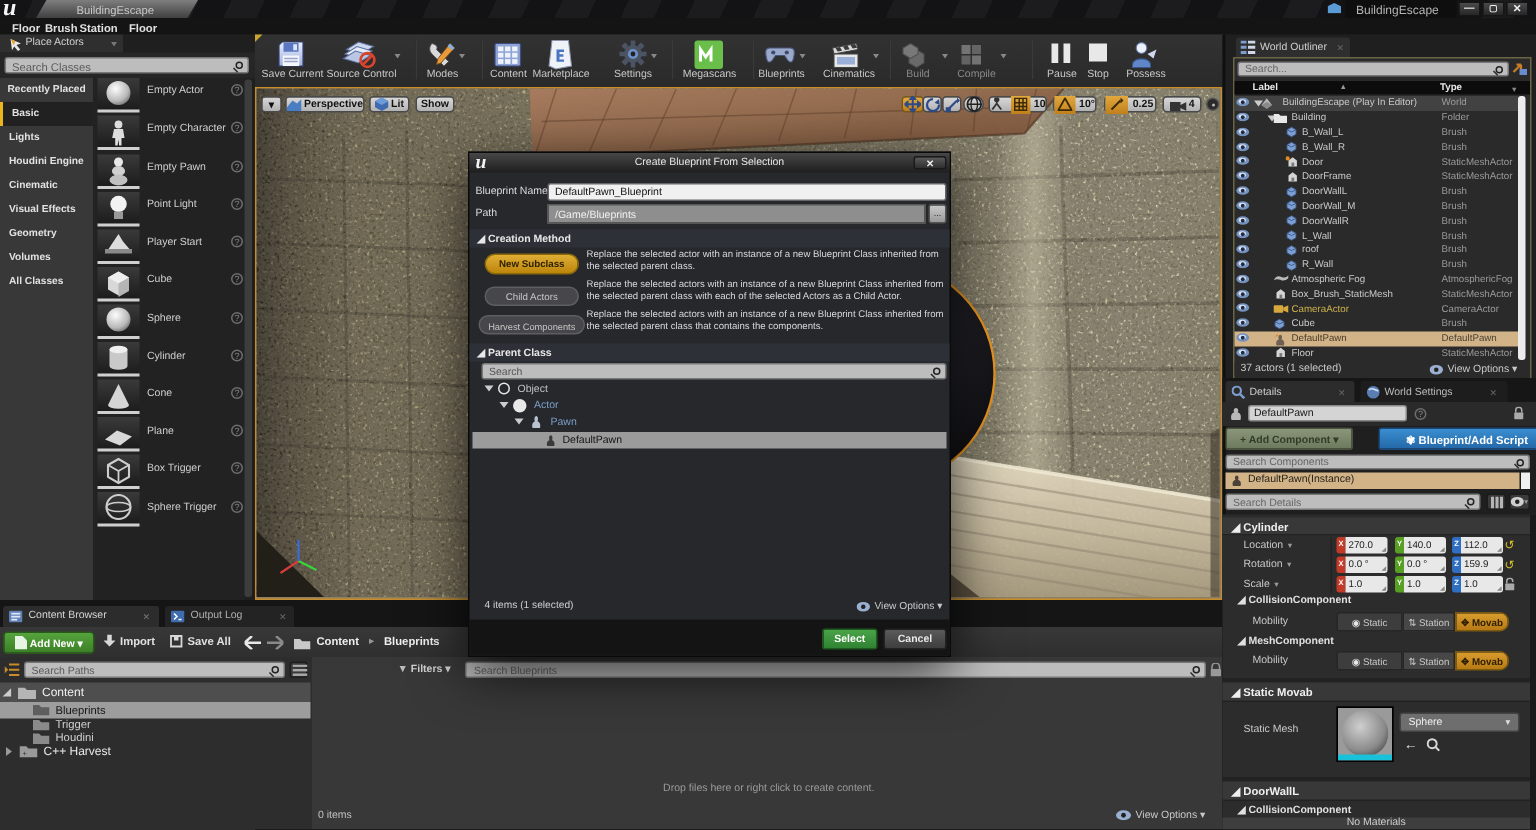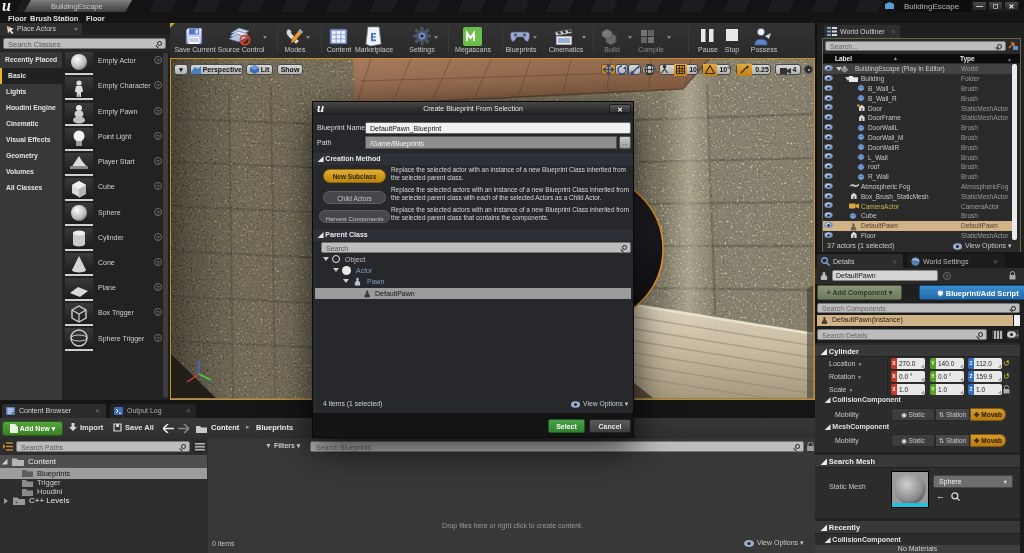--- a/index.html
+++ b/index.html
@@ -599,21 +599,21 @@
         </svg>
       </div>
 <div class="abs" style="left:37px;top:87px;color:#d0d0d0;font-size:7.5px">Houdini</div>
 <div class="abs" style="left:4px;top:98px;width:0;height:0;border-left:4px solid #999;border-top:3px solid transparent;border-bottom:3px solid transparent"></div>
 <div class="abs" style="left:13px;top:96px">
         <svg width="12" height="9">
           <path d="M0 1.5 H4.5 L6 3 H12 V9 H0 Z" fill="#9a9a9a"></path>
           <text x="2" y="8" font-size="5" fill="#333" font-family="Liberation Sans">+</text>
         </svg>
       </div>
-<div class="abs" style="left:29px;top:96px;color:#e8e8e8;font-size:8px">C++ Levels</div>
+<div class="abs" style="left:29px;top:96px;color:#e8e8e8;font-size:8px">C++ Harvest</div>
 
 <div class="abs" style="left:208px;top:38px;width:609px;height:115px;background:#383838"></div>
 <div class="abs" style="left:265px;top:42px;color:#d0d0d0;font-size:7px;font-weight:bold"><span style="color:#bbb">▼</span> Filters ▾</div>
 <div class="abs sbox" style="left:310px;top:41px;width:494px;height:11px;font-size:7px;padding:1.5px 0 0 5px;color:#666">Search Blueprints<span class="mag" style="top:2px"></span></div>
 <div class="abs" style="left:807px;top:42px;width:7px;height:9px">
         <svg width="7" height="9">
           <path d="M1 4 V2.5 A2.5 2.5 0 0 1 6 2.5 V4" fill="none" stroke="#999" stroke-width="1"></path>
           <rect x="0" y="4" width="7" height="5" rx="0.5" fill="#999"></rect>
         </svg>
       </div>
@@ -1056,21 +1056,21 @@
       </div>
 <div class="abs" style="left:10px;top:400px;color:#e0e0e0;font-size:7px;font-weight:bold">◢ MeshComponent</div>
 <div id="mob2">
         <div class="abs" style="left:20px;top:414px;color:#c8c8c8;font-size:7px">Mobility</div>
         <div class="abs" style="left:76px;top:411px;width:44px;height:13px;background:#3d3d3d;border:1px solid #262626;border-radius:2px 0 0 2px;color:#c8c8c8;font-size:6.5px;text-align:center;padding-top:2px"><span style="color:#e8e8e8">◉</span> Static</div>
         <div class="abs" style="left:120px;top:411px;width:35px;height:13px;background:#474747;border:1px solid #262626;color:#c8c8c8;font-size:6.5px;text-align:center;padding-top:2px">⇅ Station</div>
         <div class="abs" style="left:155px;top:411px;width:36px;height:13px;background:linear-gradient(#d89c2e,#b87a14);border:1px solid #7a5a10;border-radius:0 6px 6px 0;color:#2e2000;font-size:6.5px;font-weight:bold;text-align:center;padding-top:2px">✥ Movab</div>
       </div>
 <div class="abs" style="left:0;top:429px;width:205px;height:3px;background:#222"></div>
 <div class="abs" style="left:0;top:432px;width:205px;height:13px;background:#383838;border-bottom:1px solid #222"></div>
-<div class="abs" style="left:6px;top:434px;color:#efefef;font-size:7.5px;font-weight:bold">◢ Search Mesh</div>
+<div class="abs" style="left:6px;top:434px;color:#efefef;font-size:7.5px;font-weight:bold">◢ Static Movab</div>
 
 <div class="abs" style="left:14px;top:460px;color:#c8c8c8;font-size:7px">Static Mesh</div>
 <div class="abs" style="left:76px;top:448px;width:38px;height:37px;background:#111;border:1px solid #000">
 <svg width="36" height="35">
           <defs>
             <radialGradient id="smsph" cx="0.4" cy="0.35" r="0.75">
               <stop offset="0" stop-color="#cfcfcf"></stop>
               <stop offset="0.7" stop-color="#8a8a8a"></stop>
               <stop offset="1" stop-color="#4a4a4a"></stop>
             </radialGradient>
@@ -1084,21 +1084,21 @@
 <div class="abs" style="left:121px;top:468px;color:#e8e8e8;font-size:9px;font-weight:bold">←</div>
 <div class="abs" style="left:136px;top:469px">
         <svg width="9" height="9">
           <circle cx="3.8" cy="3.8" r="3" fill="none" stroke="#d8d8d8" stroke-width="1.3"></circle>
           <line x1="6" y1="6" x2="8.5" y2="8.5" stroke="#d8d8d8" stroke-width="1.3"></line>
         </svg>
       </div>
 
 <div class="abs" style="left:0;top:495px;width:205px;height:3px;background:#222"></div>
 <div class="abs" style="left:0;top:498px;width:205px;height:13px;background:#383838;border-bottom:1px solid #222"></div>
-<div class="abs" style="left:6px;top:500px;color:#efefef;font-size:7.5px;font-weight:bold">◢ Recently</div>
+<div class="abs" style="left:6px;top:500px;color:#efefef;font-size:7.5px;font-weight:bold">◢ DoorWallL</div>
 <div class="abs" style="left:10px;top:513px;color:#e0e0e0;font-size:7px;font-weight:bold">◢ CollisionComponent</div>
 <div class="abs" style="left:0;top:522px;width:205px;height:8px;background:#3e3e3e;color:#cfcfcf;font-size:7px;text-align:center">No Materials</div>
 
 <div class="abs" style="left:205px;top:320px;width:4px;height:233px;background:#1a1a1a"></div>
 </div>
 
 <div id="dialog" class="abs" style="left:312px;top:101px;width:322px;height:337px;background:#26282c;border:1px solid #0a0a0a;box-shadow:0 10px 34px rgba(0,0,0,0.75)">
 
 <div class="abs" style="left:0;top:0;width:320px;height:13px;background:linear-gradient(#474747,#1e1e1e)"></div>
 <div class="abs" style="left:4px;top:-2px;width:14px;height:14px;color:#f5f5f5;font-family:'Liberation Serif',serif;font-size:13px;font-weight:bold;font-style:italic">u</div>

